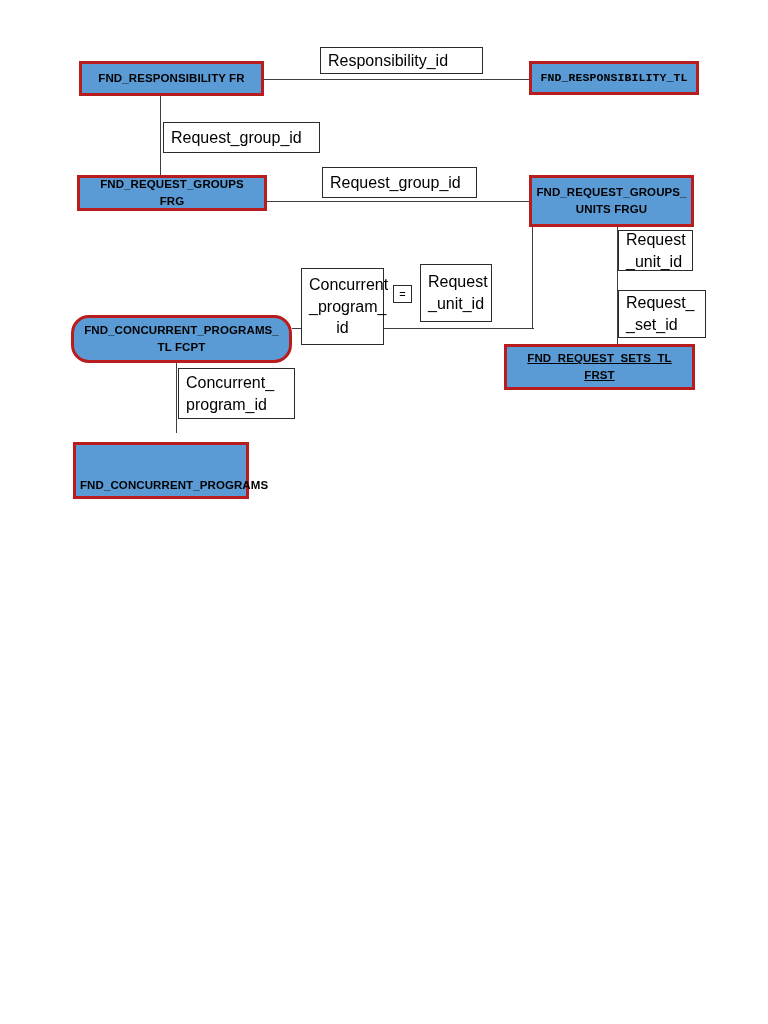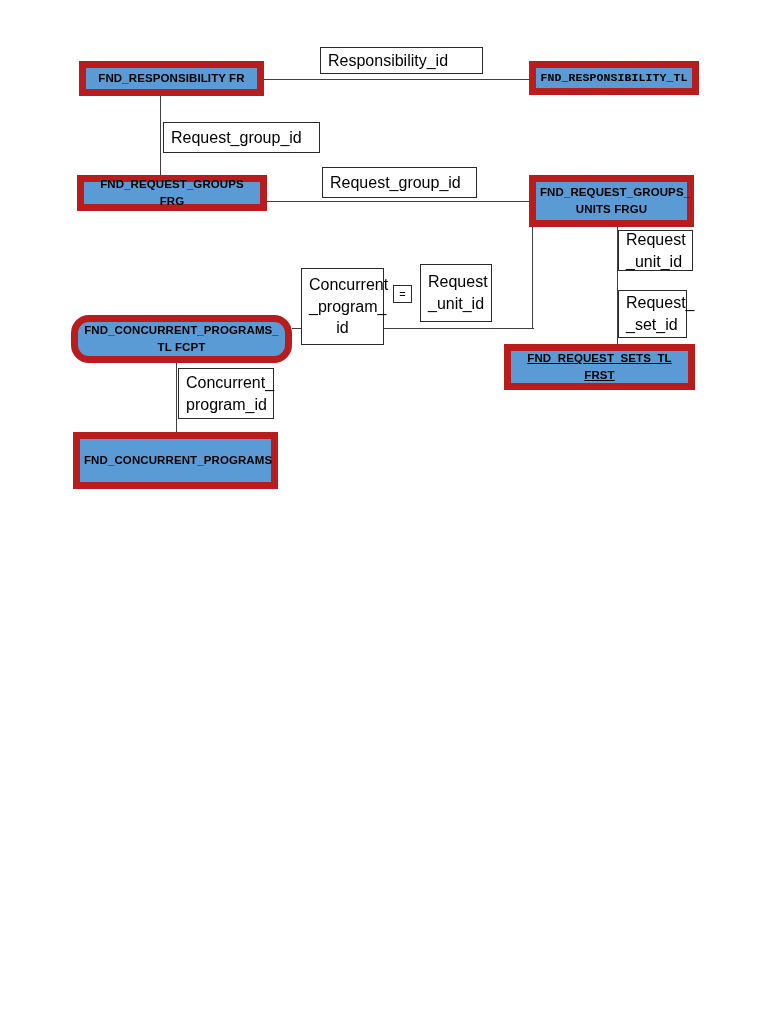--- a/index.html
+++ b/index.html
@@ -15,21 +15,21 @@
     position: relative;
     width: 768px;
     height: 1024px;
     background: #ffffff;
     overflow: hidden;
   }
   .entity {
     position: absolute;
     box-sizing: border-box;
     background: #5B9BD5;
-    border: 7px solid #b91c1c;
+    border: 3px solid #b91c1c;
     color: #000000;
     font-weight: bold;
     font-size: 11.5px;
     line-height: 1.45;
     letter-spacing: 0.1px;
     display: flex;
     align-items: center;
     justify-content: center;
     text-align: center;
     padding: 2px 4px;
@@ -119,21 +119,21 @@
     </span>
   </div>
 
   <div class="entity" style="left:71px; top:315px; width:221px; height:48px;border-radius:18px;">
     <span>
       <span>FND_CONCURRENT_PROGRAMS_</span>
       <span>TL FCPT</span>
     </span>
   </div>
 
-  <div class="entity" style="left:73px; top:432px; width:205px; height:57px;">
+  <div class="entity" style="left:73px; top:442px; width:176px; height:57px;align-items:flex-end;">
     <span>
       <span>FND_CONCURRENT_PROGRAMS</span>
     </span>
   </div>
 
   <div class="label" style="left:320px; top:47px; width:163px; height:27px;">
     <span>Responsibility_id</span>
   </div>
 
   <div class="label" style="left:163px; top:122px; width:157px; height:31px;">
@@ -142,38 +142,38 @@
 
   <div class="label" style="left:322px; top:167px; width:155px; height:31px;">
     <span>Request_group_id</span>
   </div>
 
   <div class="label" style="left:618px; top:230px; width:75px; height:41px;">
     <span>Request
 _unit_id</span>
   </div>
 
-  <div class="label" style="left:618px; top:290px; width:69px; height:48px;">
+  <div class="label" style="left:618px; top:290px; width:88px; height:48px;">
     <span>Request_
 _set_id</span>
   </div>
 
   <div class="label" style="left:301px; top:268px; width:83px; height:77px;text-align:center;">
     <span>Concurrent
 _program_
 id</span>
   </div>
 
   <div class="eqbox" style="left:393px; top:285px; width:19px; height:18px;">
     <span>=</span>
   </div>
 
   <div class="label center" style="left:420px; top:264px; width:72px; height:58px;">
     <span>Request
 _unit_id</span>
   </div>
 
-  <div class="label" style="left:178px; top:368px; width:96px; height:51px;">
+  <div class="label" style="left:178px; top:368px; width:117px; height:51px;">
     <span>Concurrent_
 program_id</span>
   </div>
 
 </div>
 
 </body></html>

